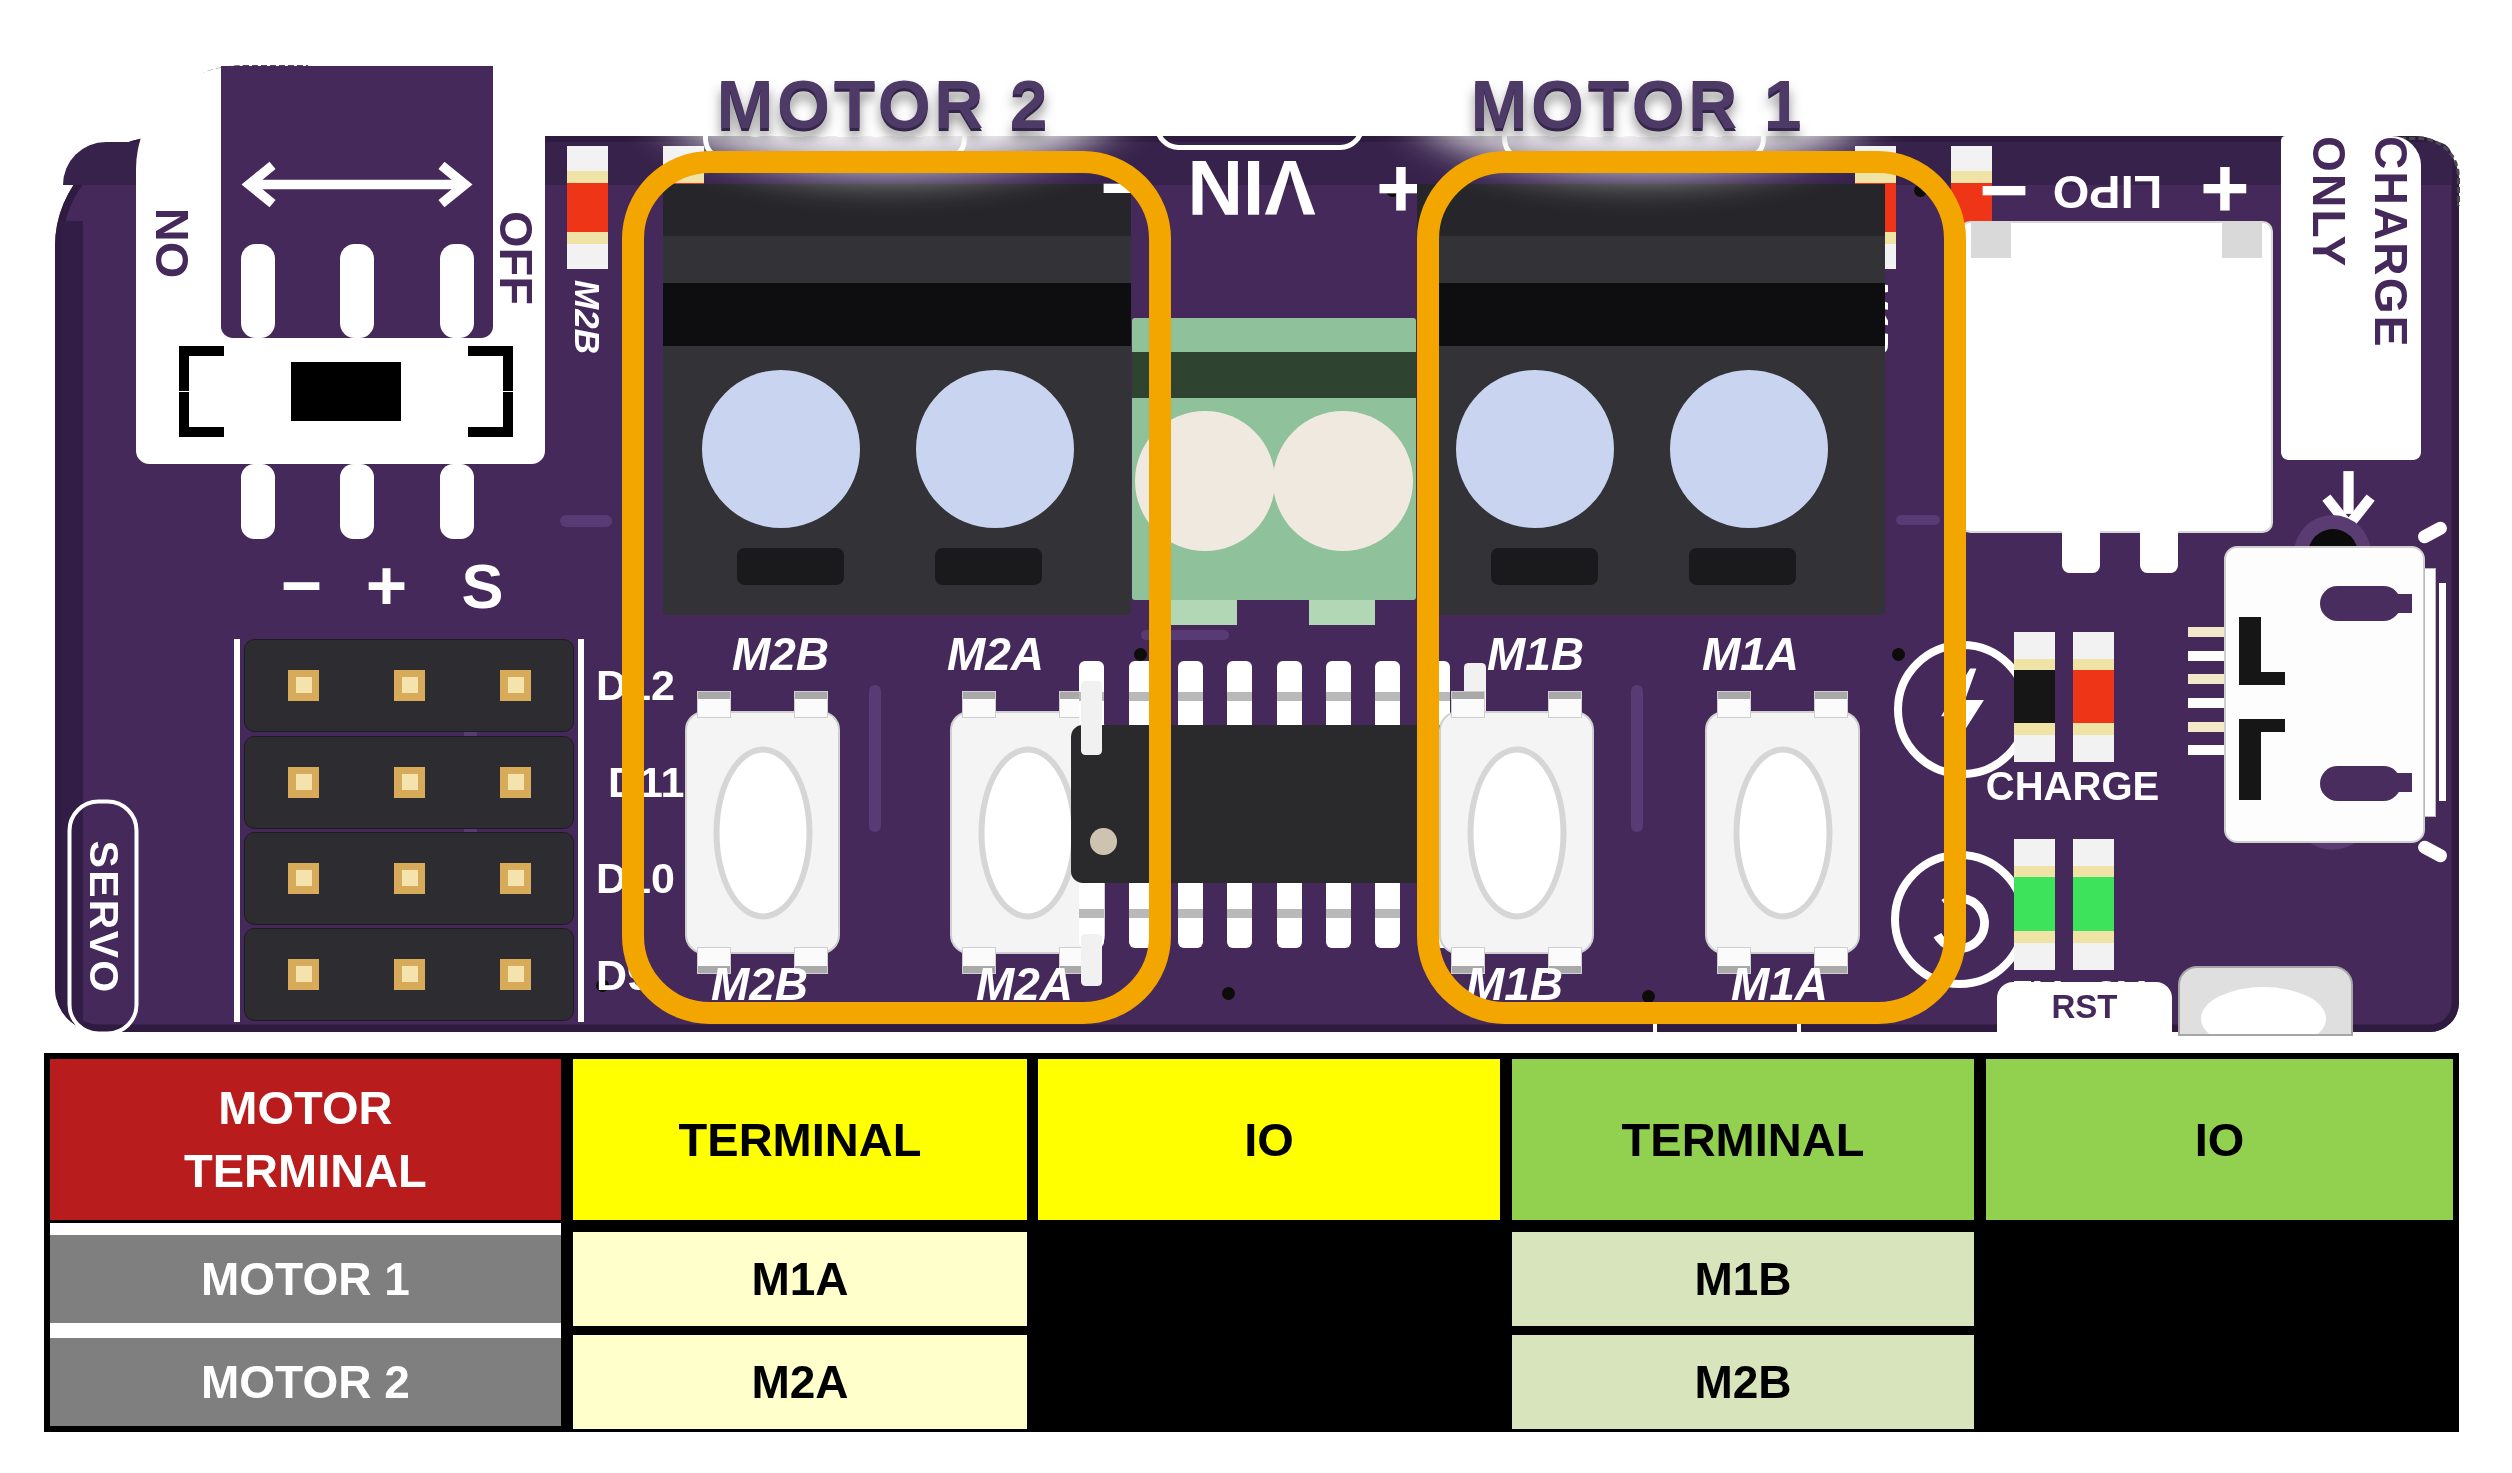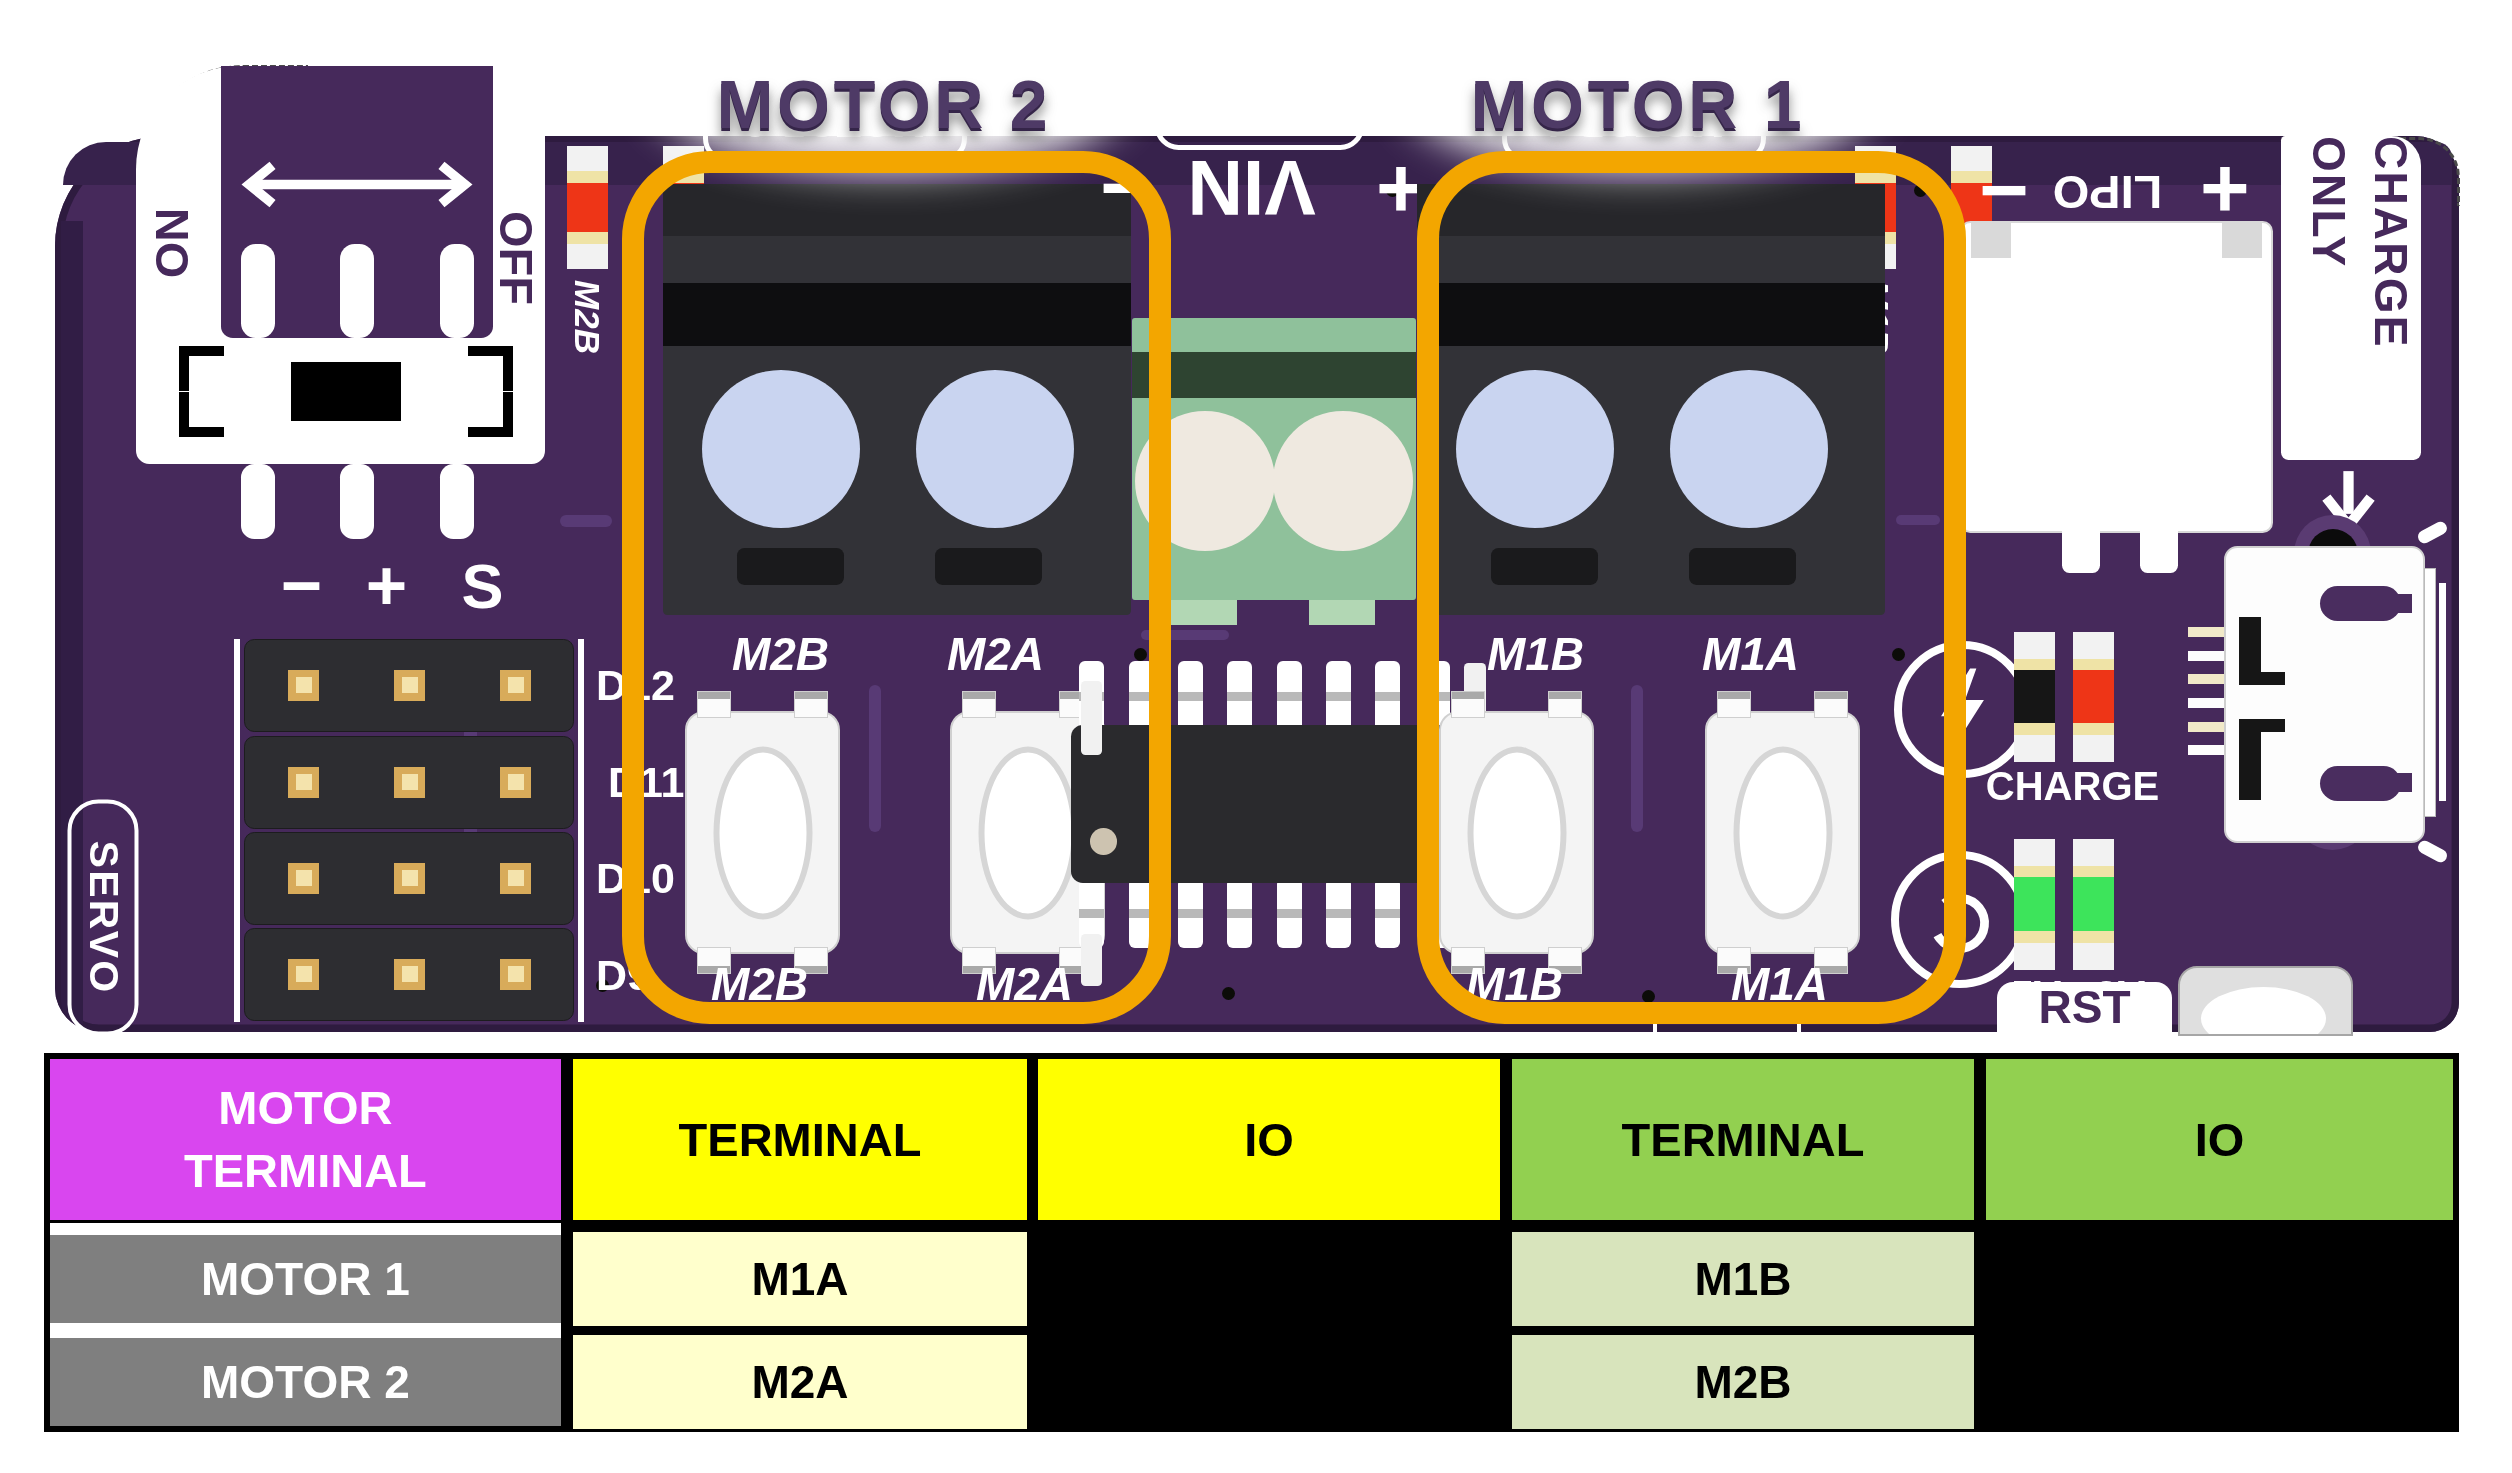--- a/index.html
+++ b/index.html
@@ -449,21 +449,21 @@
     <div class="ledcapw" style="height:26.5px;"></div>
       <div class="ledcapy" style="height:11.8px;"></div>
     <div style="height:54px;background:#3de45b;"></div>
       <div class="ledcapy" style="height:11.8px;"></div>
     <div class="ledcapw" style="height:26.5px;"></div>
   </div>
   <div class="a flex silk" style="left:1992px;top:973px;width:88px;height:44px;font-size:41px;">5V</div>
   <div class="a flex silk" style="left:2076px;top:973px;width:88px;height:44px;font-size:41px;">3V</div>
 
   <div class="a flex" style="left:1997px;top:982px;width:175px;height:50px;background:#fff;border-radius:16px 16px 0 0;">
-    <span style="color:#46295b;font-size:46px;font-weight:bold;">RST</span>
+    <span style="color:#46295b;font-size:33px;font-weight:bold;">RST</span>
   </div>
   <div class="a" style="left:2178px;top:966px;width:171px;height:66px;background:#dfdfdf;border:2.9px solid #a6a6a6;
               border-radius:19px 19px 0 0;overflow:hidden;">
     <div class="a" style="left:20.6px;top:19px;width:125px;height:63px;background:#fff;border-radius:50%;"></div>
   </div>
 
   <div class="a" style="left:655px;top:14.7px;width:471px;height:155px;background:rgba(255,255,255,.97);border-radius:50%;filter:blur(20.6px);"></div>
   <div class="a" style="left:1406px;top:14.7px;width:471px;height:155px;background:rgba(255,255,255,.97);border-radius:50%;filter:blur(20.6px);"></div>
 
   <div class="a flex" style="left:663px;top:65px;width:442px;height:77px;font-size:68px;font-weight:bold;letter-spacing:3.7px;color:#4e3a66;
@@ -471,21 +471,21 @@
   <div class="a flex" style="left:1417px;top:65px;width:442px;height:77px;font-size:68px;font-weight:bold;letter-spacing:3.7px;color:#4e3a66;
               text-shadow:0 2.9px 0 #352549, 0 10.3px 11.8px rgba(120,120,120,.85);">MOTOR 1</div>
 
   <div class="a" style="left:622px;top:151px;width:549px;height:873px;border:22px solid #f3a600;border-radius:88px;box-sizing:border-box;"></div>
   <div class="a" style="left:1417px;top:151px;width:549px;height:873px;border:22px solid #f3a600;border-radius:88px;box-sizing:border-box;"></div>
 
   <div class="a" style="left:44px;top:1053px;width:2415px;height:379px;background:#000;">
 
     <div class="a" style="left:5.9px;top:170px;width:511px;height:203px;background:#fff;"></div>
 
-    <div class="cell" style="left:5.9px;top:5.9px;width:511px;height:161px;background:#d946ef;color:#fff;font-size:47px;font-weight:bold;line-height:1.35;">
+    <div class="cell" style="left:5.9px;top:5.9px;width:511px;height:161px;background:#b91c1c;color:#fff;font-size:47px;font-weight:bold;line-height:1.35;">
       <div style="width:317px;">MOTOR TERMINAL</div>
     </div>
     <div class="cell" style="left:529px;top:5.9px;width:454px;height:161px;background:#ffff00;font-size:47px;font-weight:bold;">TERMINAL</div>
     <div class="cell" style="left:994px;top:5.9px;width:462px;height:161px;background:#ffff00;font-size:47px;font-weight:bold;">IO</div>
     <div class="cell" style="left:1468px;top:5.9px;width:462px;height:161px;background:#92d050;font-size:47px;font-weight:bold;">TERMINAL</div>
     <div class="cell" style="left:1942px;top:5.9px;width:467px;height:161px;background:#92d050;font-size:47px;font-weight:bold;">IO</div>
 
     <div class="cell" style="left:5.9px;top:182px;width:511px;height:88px;background:#7f7f7f;color:#fff;font-size:46px;font-weight:bold;">MOTOR 1</div>
     <div class="cell" style="left:529px;top:179px;width:454px;height:94px;background:#ffffcc;font-size:46px;font-weight:bold;">M1A</div>
     <div class="cell" style="left:1468px;top:179px;width:462px;height:94px;background:#d8e4bc;font-size:46px;font-weight:bold;">M1B</div>

